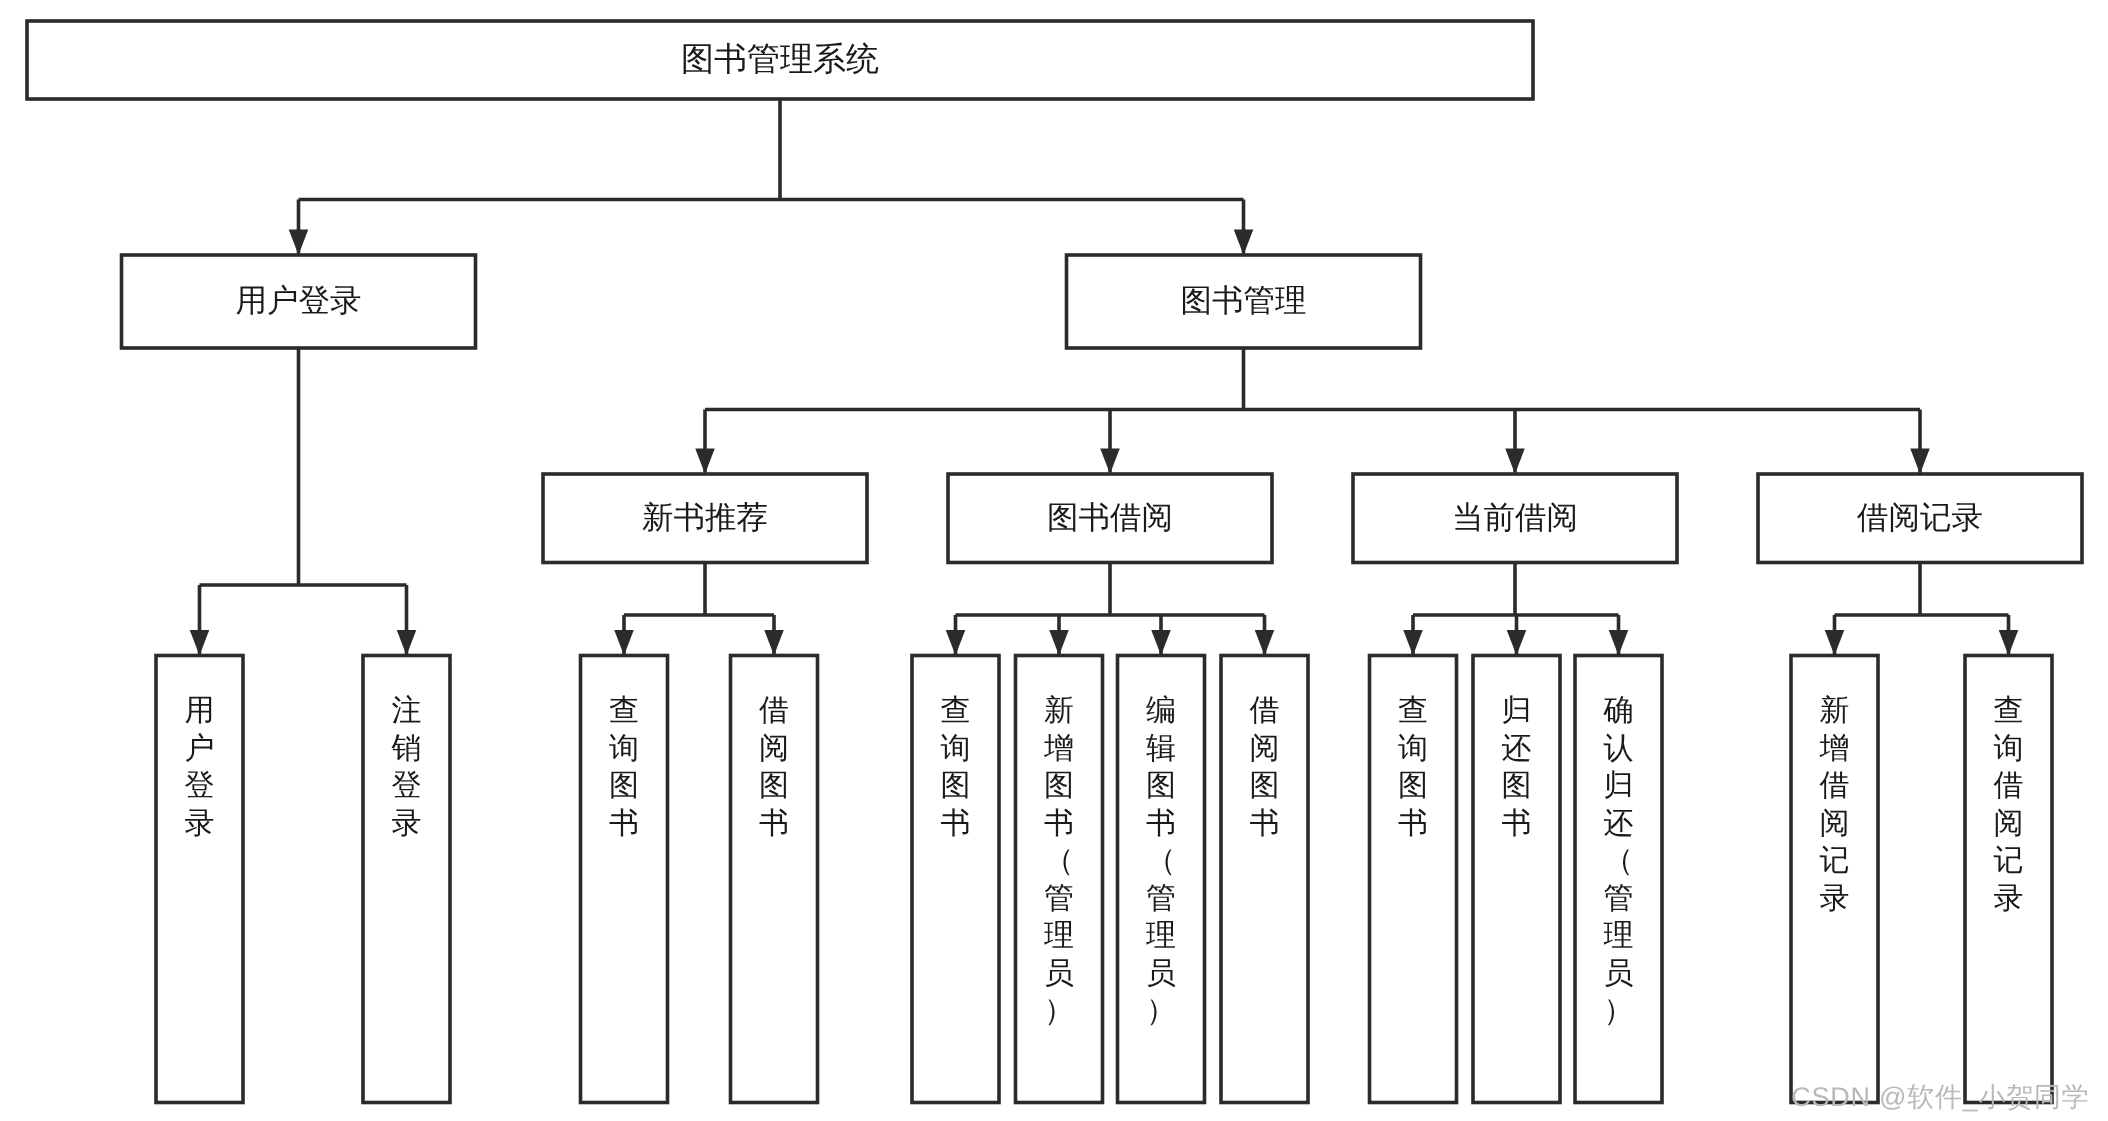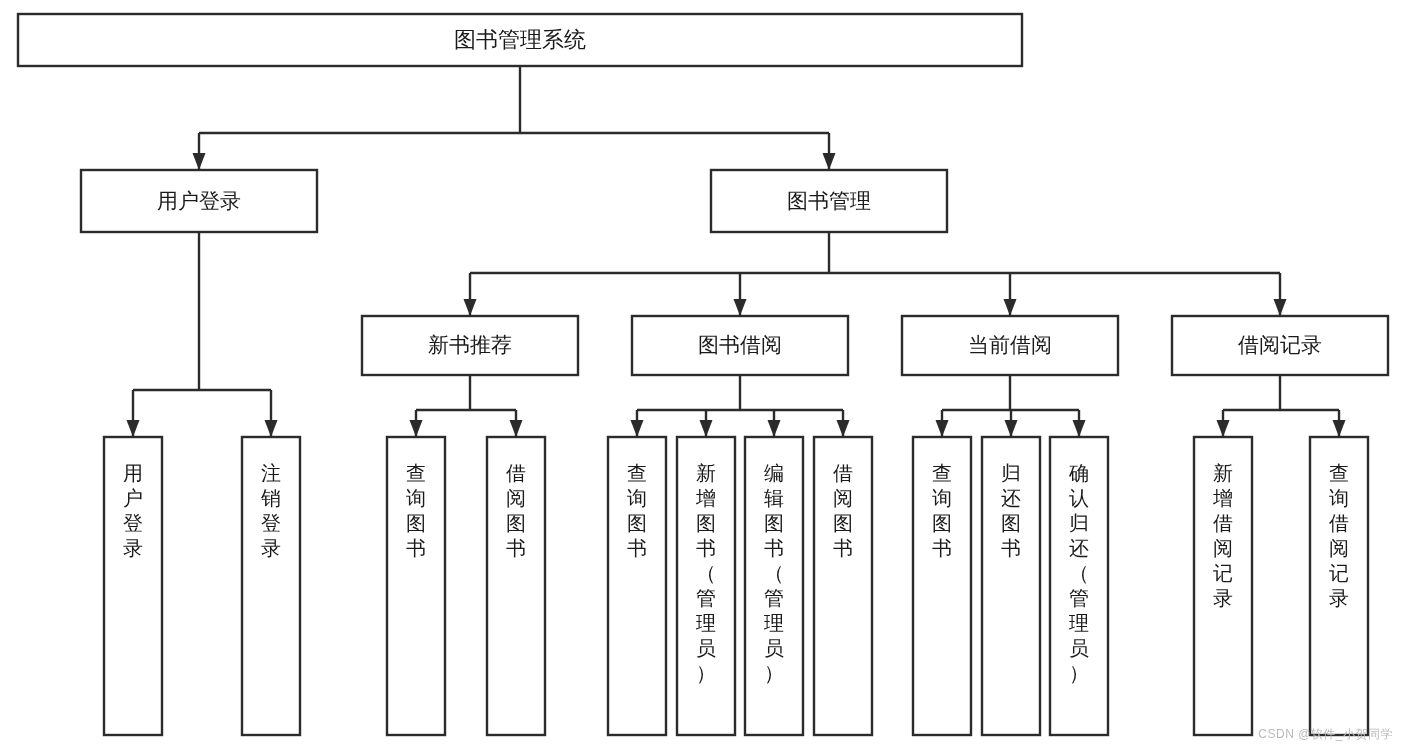--- a/index.html
+++ b/index.html
@@ -54,21 +54,21 @@
   }
   .arrow-head {
     fill: #2b2b2b;
     stroke: none;
   }
   .watermark {
     position: absolute;
     right: 12px;
     bottom: 4px;
     font-family: "Liberation Sans", "DejaVu Sans", sans-serif;
-    font-size: 12px;
+    font-size: 18px;
     color: #b9b9b9;
     letter-spacing: 0.5px;
     user-select: none;
     pointer-events: none;
     white-space: nowrap;
   }
 </style>
 </head>
 <body>
 

